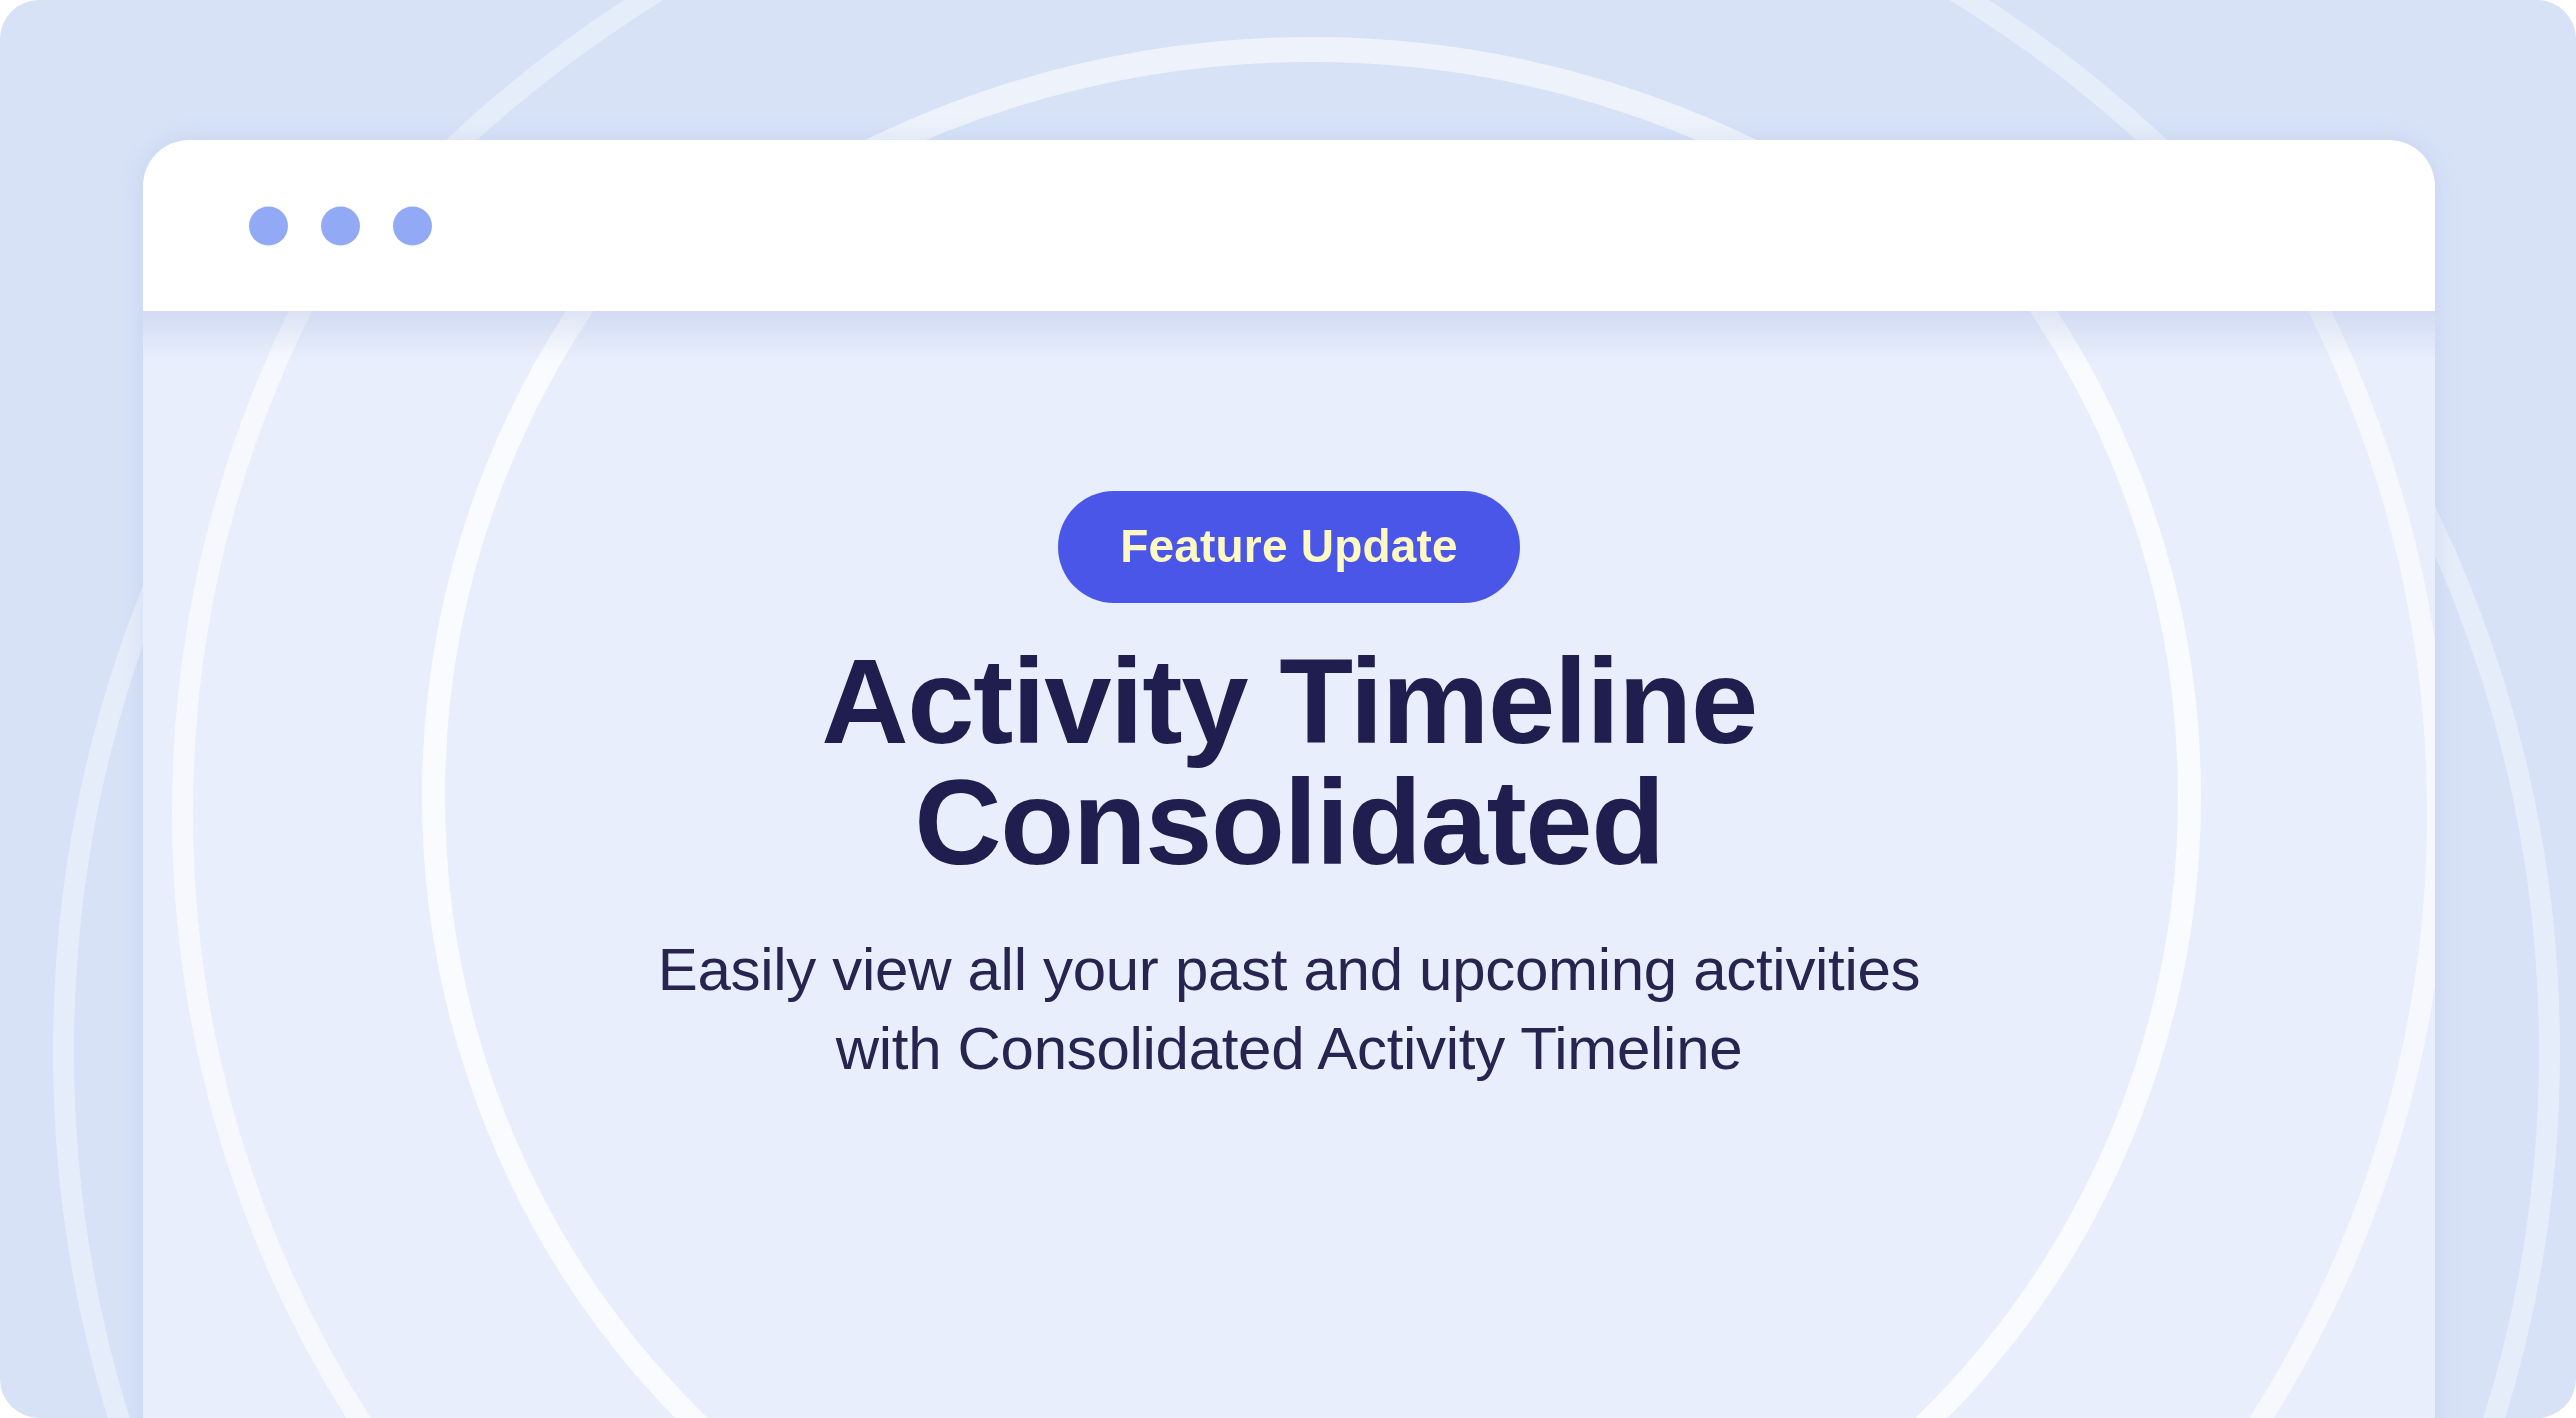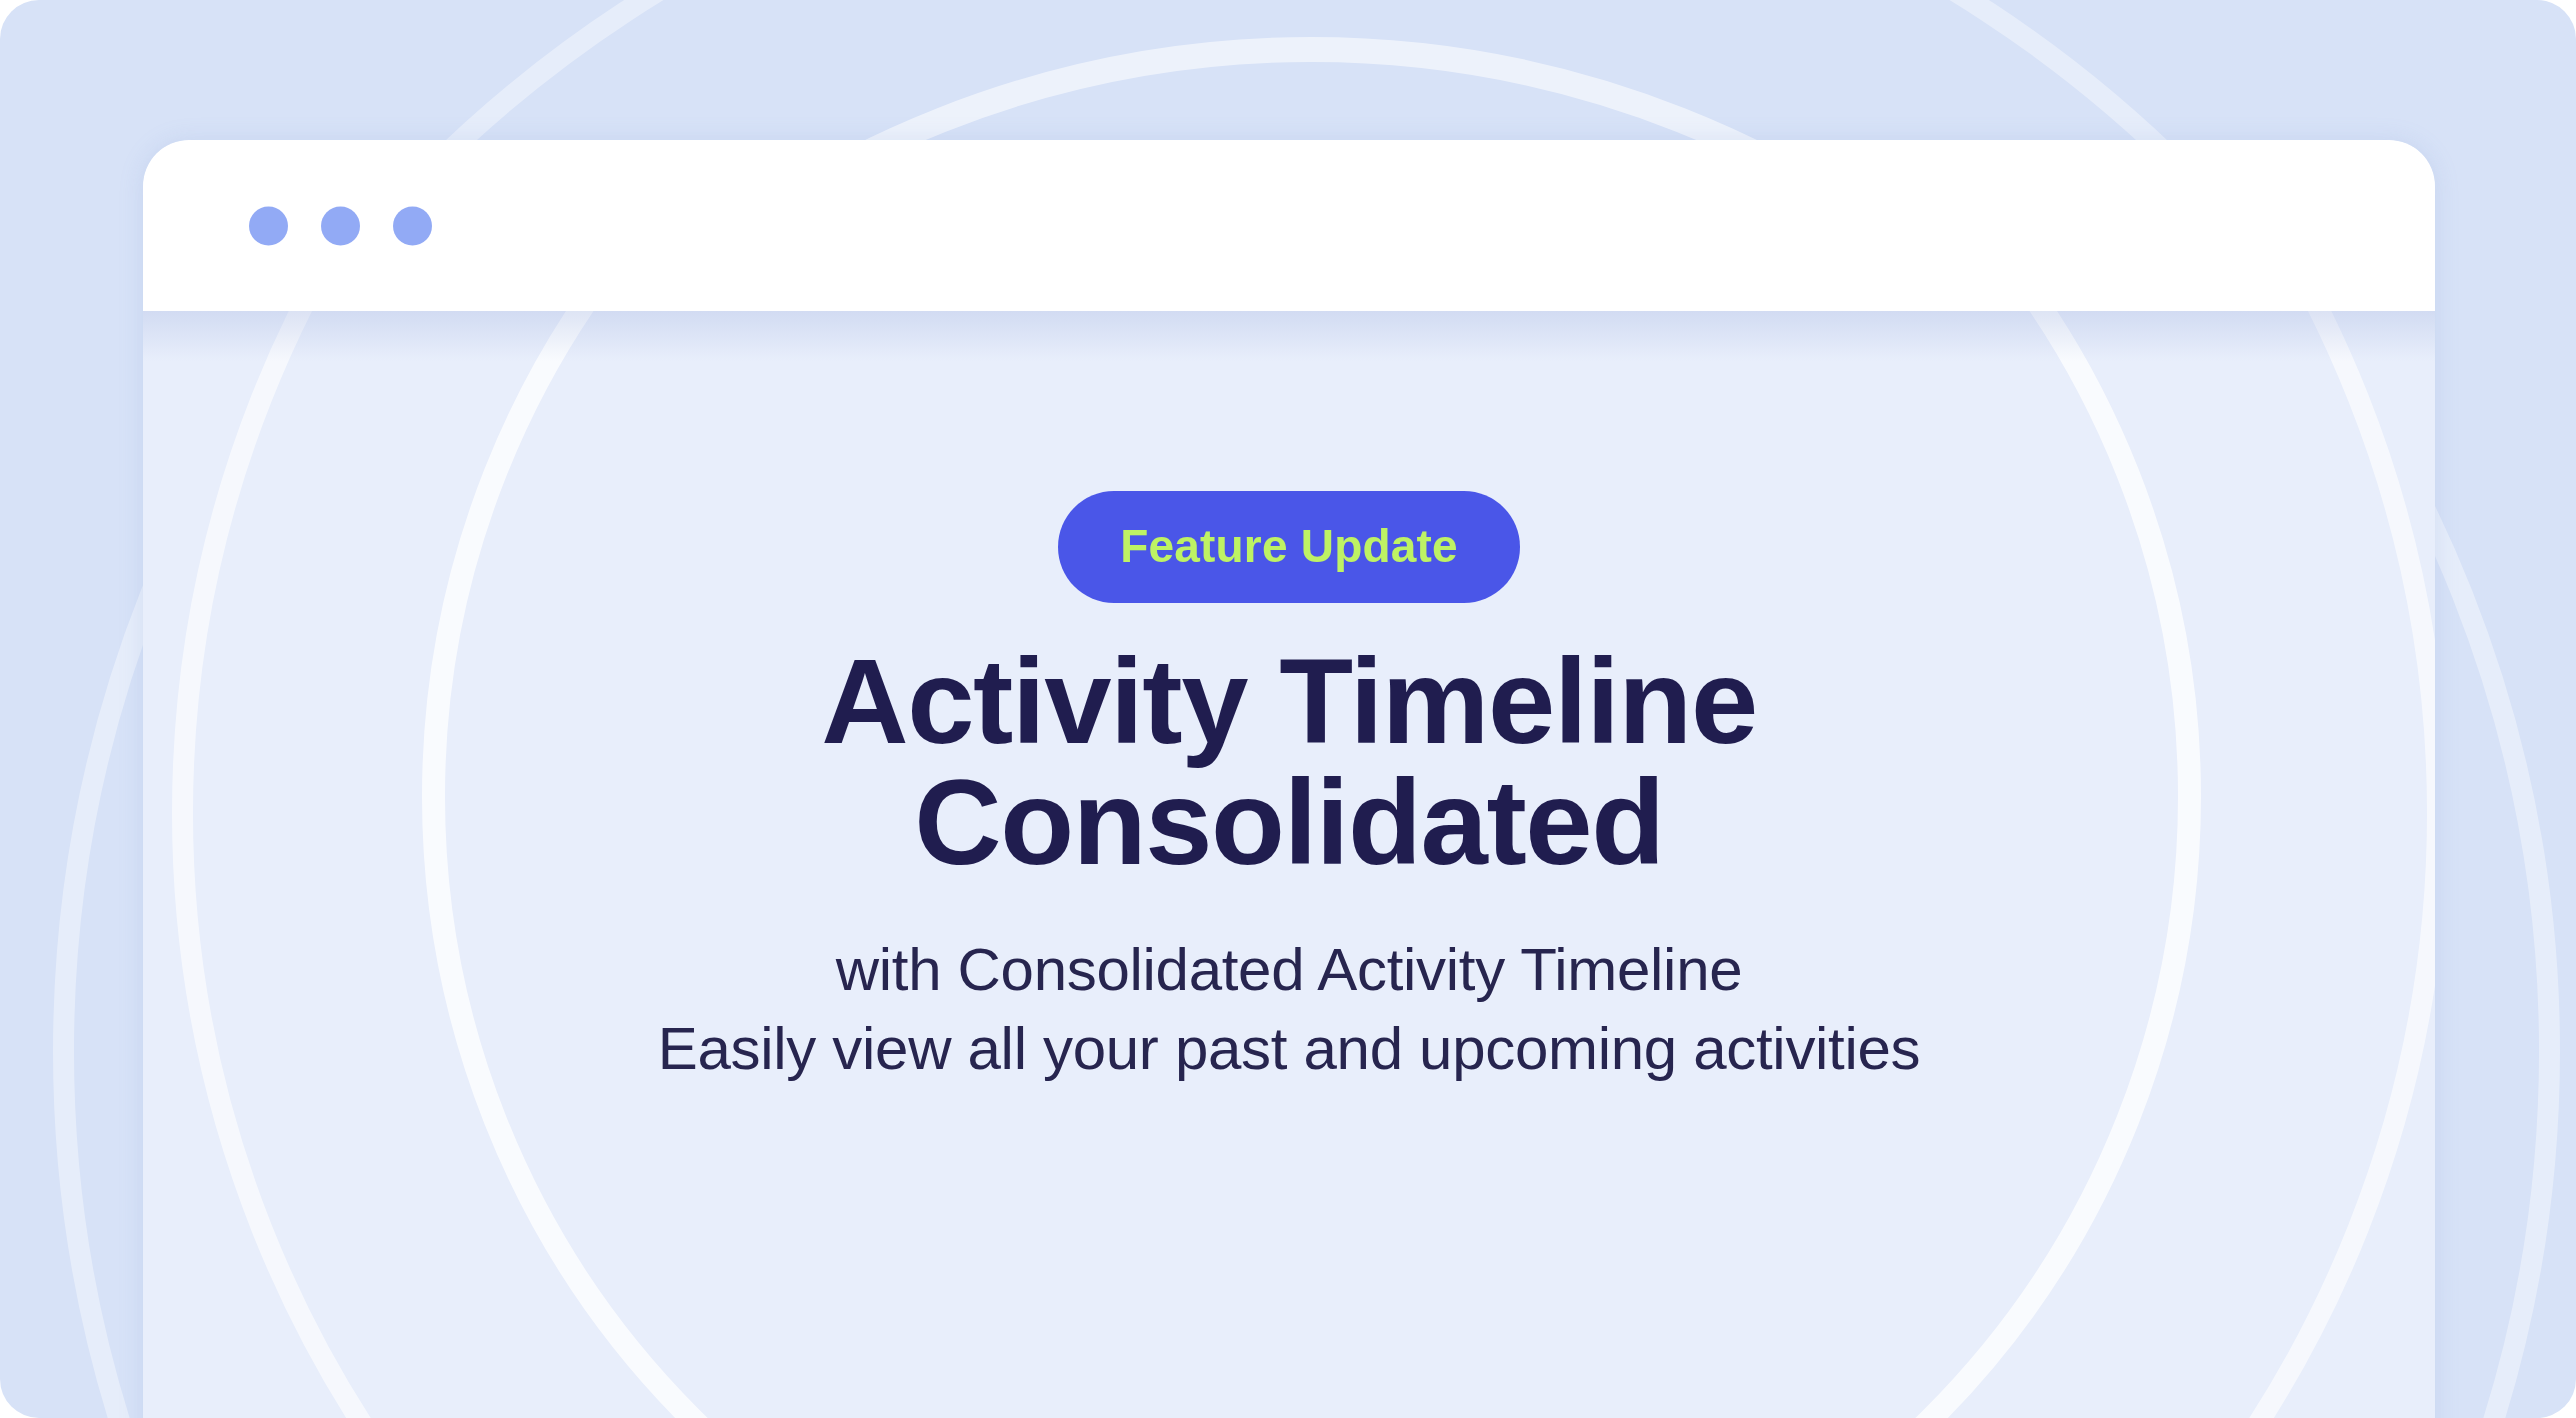--- a/index.html
+++ b/index.html
@@ -144,21 +144,21 @@
     text-align: center;
     z-index: 2;
   }
 
   #feature-badge {
     display: inline-block;
     margin-top: 180px;
     padding: 32px 62px 34px;
     border-radius: 962px;
     background: #4a56e8;
-    color: #bef264;
+    color: #fef9c3;
     font-size: 46px;
     font-weight: bold;
     line-height: 1;
     letter-spacing: 0.2px;
     white-space: nowrap;
   }
 
   #hero-title {
     margin: 38px 0 0;
     color: #201d4f;
@@ -196,22 +196,22 @@
       <div id="hero">
 
         <span id="feature-badge">Feature Update</span>
 
         <h1 id="hero-title">
           <span class="line">Activity Timeline</span>
           <span class="line">Consolidated</span>
         </h1>
 
         <p id="hero-subtitle">
+          <span class="line">Easily view all your past and upcoming activities</span>
           <span class="line">with Consolidated Activity Timeline</span>
-          <span class="line">Easily view all your past and upcoming activities</span>
         </p>
 
       </div>
     </div>
 
     <div id="title-bar-shadow"></div>
 
     <div id="title-bar">
       <div id="window-controls">
         <span class="window-dot"></span>

